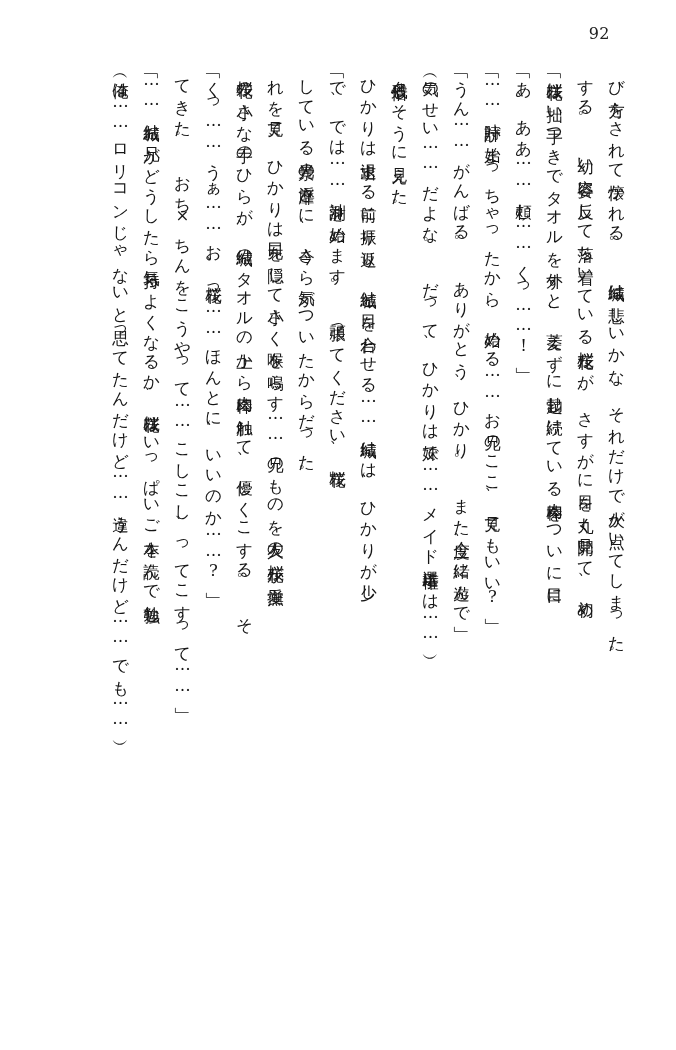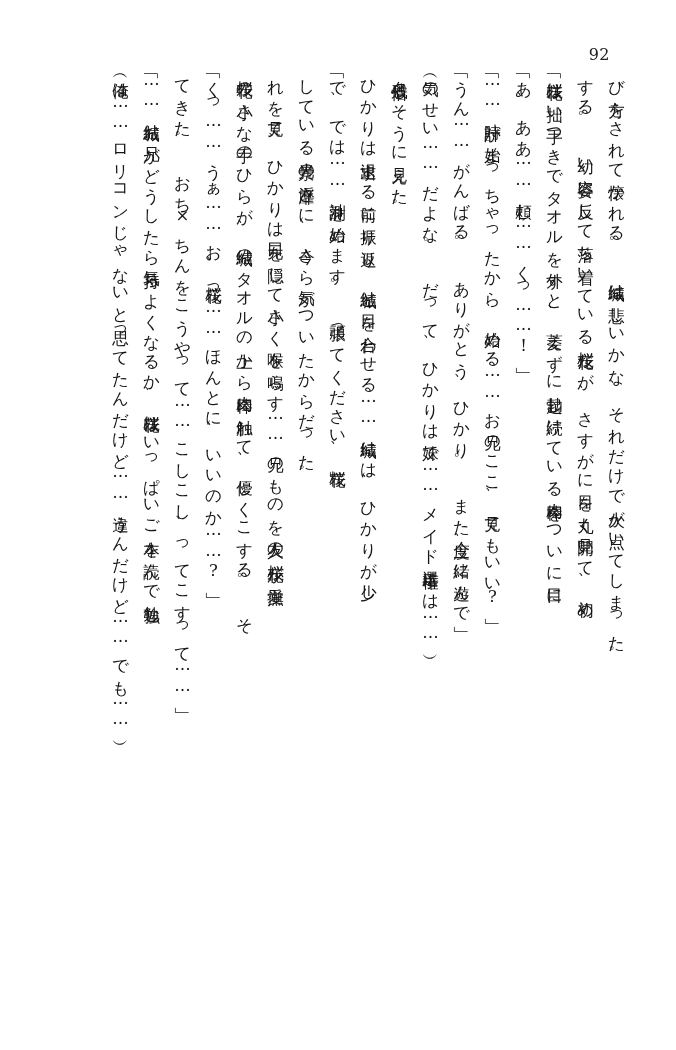--- a/index.html
+++ b/index.html
@@ -22,21 +22,20 @@
     box-sizing: border-box;
   }
   .page-number {
     position: absolute;
     top: 24px;
     right: 66px;
     font-size: 16px;
     letter-spacing: 0.5px;
     color: #222;
     font-family: "DejaVu Serif", "Liberation Serif", serif;
-    margin-top: 21px;
   }
   .text-body {
     position: absolute;
     top: 68px;
     right: 52px;
     left: 42px;
     bottom: 34px;
     display: flex;
     flex-direction: row-reverse;
     justify-content: flex-start;

